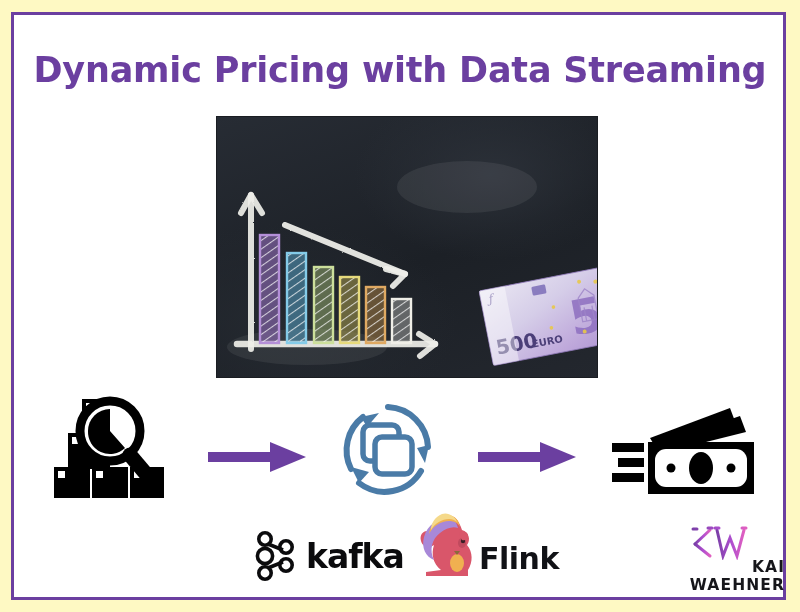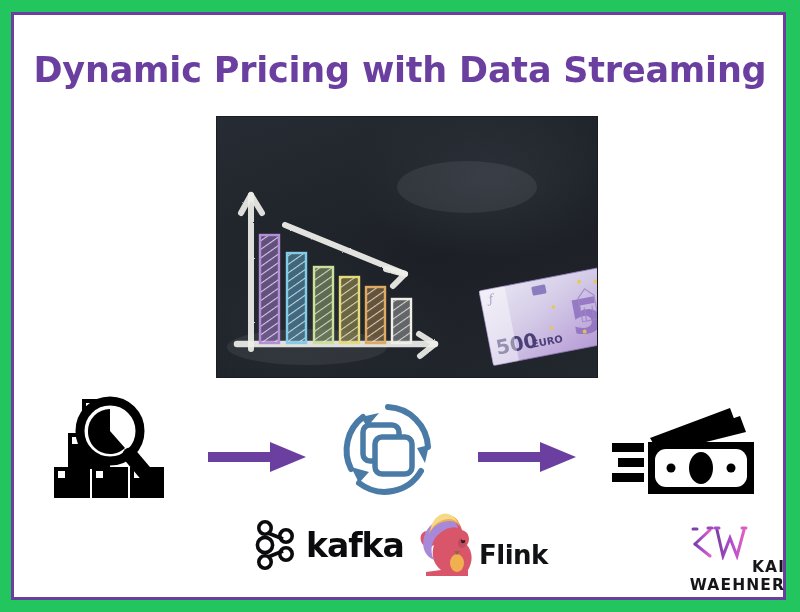--- a/index.html
+++ b/index.html
@@ -11,21 +11,21 @@
     width: 800px;
     height: 612px;
     overflow: hidden;
     font-family: "Liberation Sans", sans-serif;
   }
 
   #slide {
     position: relative;
     width: 800px;
     height: 612px;
-    background: #22c55e;
+    background: #fef9c3;
   }
 
   
   #slide-frame {
     position: absolute;
     left: 11px;
     top: 12px;
     width: 775px;
     height: 588px;
     border: 3px solid #6b3fa0;
@@ -68,41 +68,41 @@
   
   .pipeline-icon { position: absolute; }
 
   #icon-inventory { left: 52px;  top: 393px; }
   #arrow-1        { left: 208px; top: 440px; }
   #icon-streaming { left: 333px; top: 395px; }
   #arrow-2        { left: 478px; top: 440px; }
   #icon-money     { left: 612px; top: 400px; }
 
   
-  #logo-kafka { position: absolute; left: 255px; top: 519px; }
+  #logo-kafka { position: absolute; left: 255px; top: 530px; }
   #logo-flink { position: absolute; left: 413px; top: 512px; }
   #logo-kw    { position: absolute; left: 660px; top: 524px; text-align: center; width: 125px; }
 
   #logo-kw-text {
     font-family: "DejaVu Sans", sans-serif;
     font-size: 15.5px;
     font-weight: bold;
     letter-spacing: 1.1px;
     color: #16161a;
     margin-top: -2px;
     text-align: right;
   }
   .flink-row { display: flex; align-items: flex-end; }
   .flink-word {
     font-family: "DejaVu Sans", sans-serif;
-    font-size: 26px;
+    font-size: 30px;
     font-weight: bold;
     color: #111216;
     margin-left: -6px;
-    margin-bottom: 8px;
+    margin-bottom: 2px;
     letter-spacing: -0.5px;
   }
   .kafka-row { display: flex; align-items: center; }
   .kafka-word {
     font-family: "DejaVu Sans", sans-serif;
     font-size: 33px;
     font-weight: bold;
     color: #0b0b0d;
     margin-left: 7px;
     letter-spacing: -1px;

